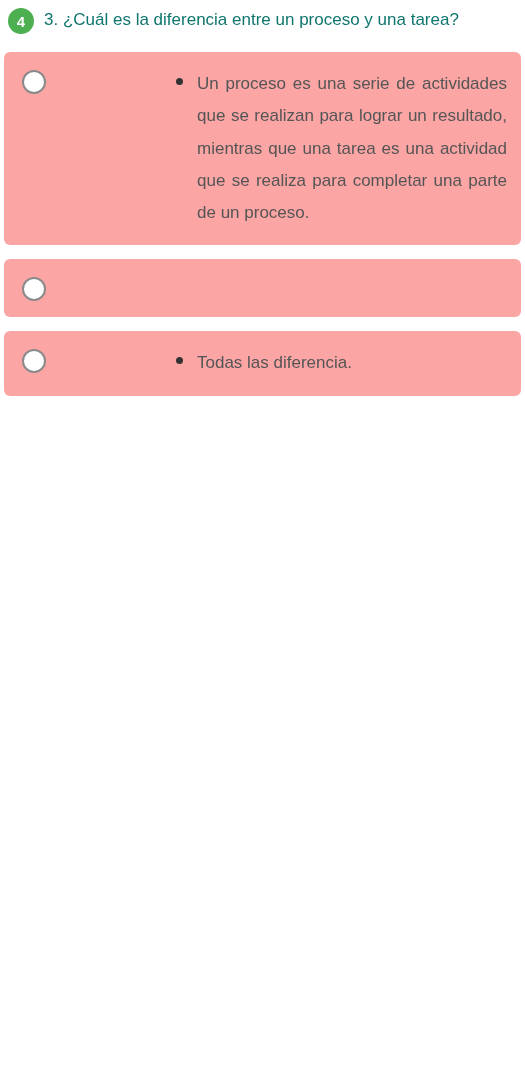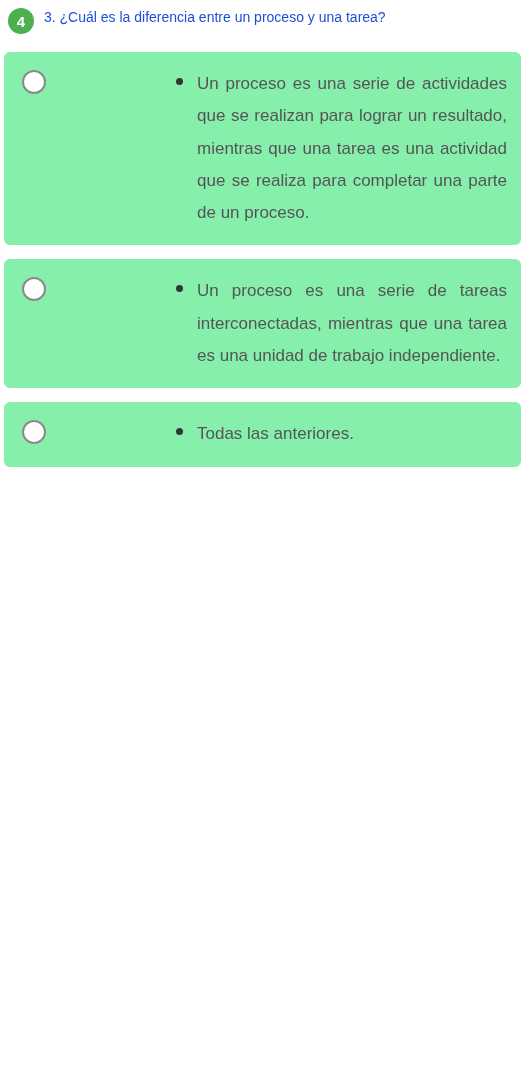--- a/index.html
+++ b/index.html
@@ -27,33 +27,33 @@
       border-radius: 50%;
       display: flex;
       align-items: center;
       justify-content: center;
       font-size: 15px;
       font-weight: bold;
       flex-shrink: 0;
       margin-top: 2px;
     }
     .question-text {
-      font-size: 14px;
+      font-size: 17px;
       line-height: 1.6;
-      color: #1d4ed8;
+      color: #0f766e;
       padding-right: 10px;
     }
     .options {
       display: flex;
       flex-direction: column;
       gap: 14px;
       padding: 8px 4px 20px 4px;
     }
     .option {
-      background: #86efac;
+      background: #fca5a5;
       border-radius: 6px;
       display: flex;
       align-items: flex-start;
       padding: 16px 14px 16px 18px;
       gap: 10px;
     }
     .radio {
       width: 24px;
       height: 24px;
       border: 2px solid #8a8a8a;
@@ -102,27 +102,23 @@
     <div class="radio"></div>
     <div class="option-body">
       <div class="bullet"></div>
       <div class="option-text">Un proceso es una serie de actividades que se realizan para lograr un resultado, mientras que una tarea es una actividad que se realiza para completar una parte de un proceso.</div>
     </div>
   </div>
 
 
   <div class="option">
     <div class="radio"></div>
-    <div class="option-body">
-      <div class="bullet"></div>
-      <div class="option-text">Un proceso es una serie de tareas interconectadas, mientras que una tarea es una unidad de trabajo independiente.</div>
-    </div>
   </div>
 
   <div class="option">
     <div class="radio"></div>
     <div class="option-body">
       <div class="bullet"></div>
-      <div class="option-text no-justify">Todas las anteriores.</div>
+      <div class="option-text no-justify">Todas las diferencia.</div>
     </div>
   </div>
 
 </div>
 
 </body></html>

